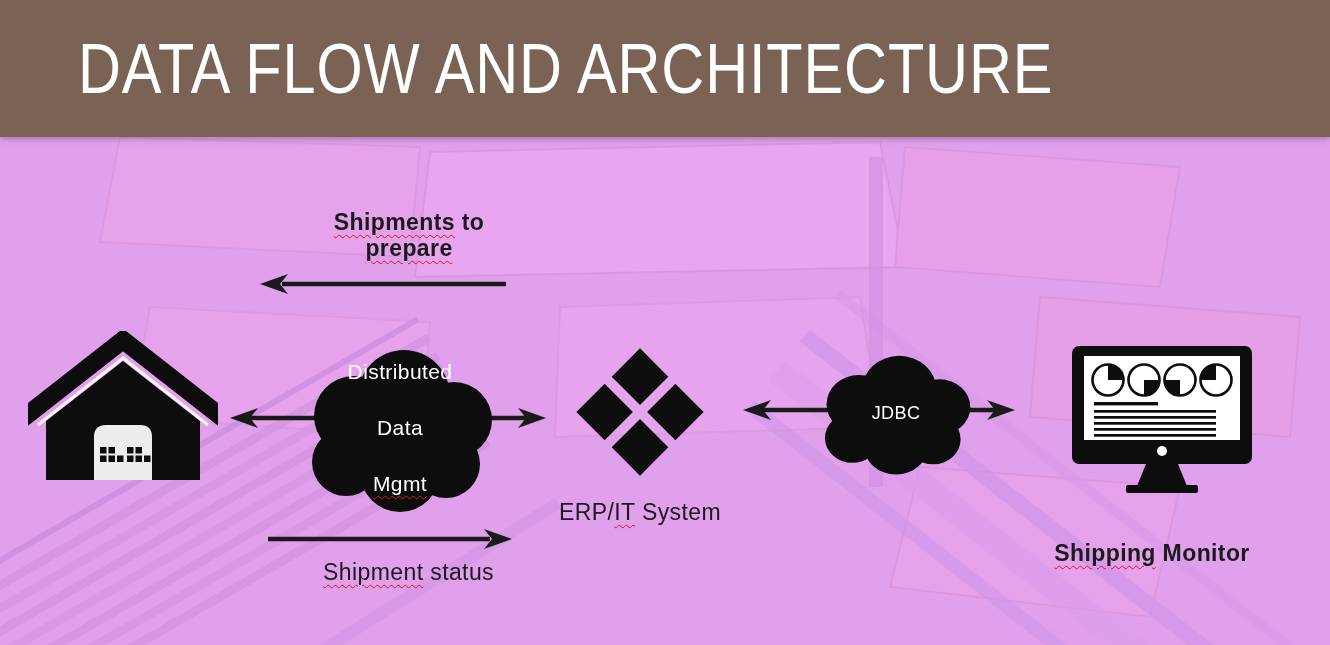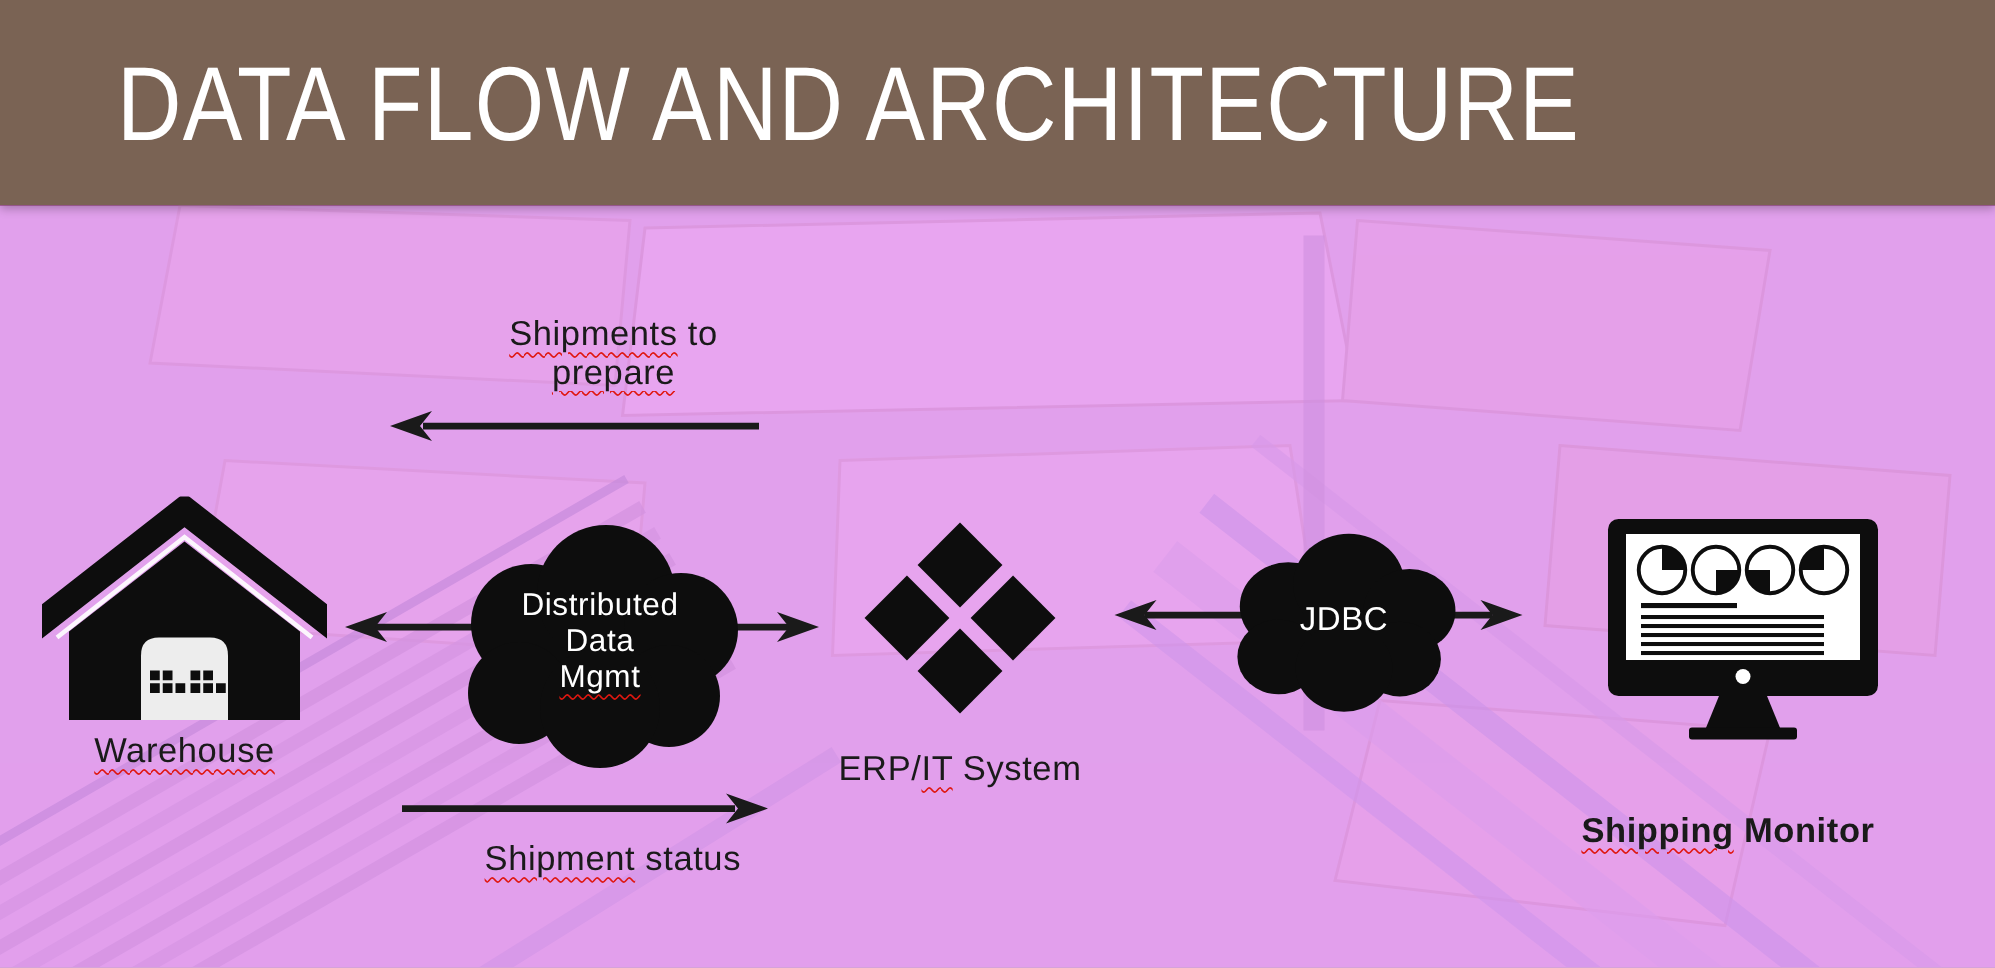--- a/index.html
+++ b/index.html
@@ -39,23 +39,23 @@
   .squig{
     text-decoration-line:underline; text-decoration-style:wavy;
     text-decoration-color:var(--spellcheck-red,#e0160f);
     text-decoration-thickness:1.2px; text-underline-offset:4px;
   }
   .node{z-index:3;}
   .arrow{z-index:2;}
   .cloud-text{
     position:absolute; inset:0; display:flex; flex-direction:column;
     align-items:center; justify-content:center; z-index:4;
-    color:var(--cloud-text,#fff); font-size:21px; line-height:1.15; letter-spacing:.4px;
-  }
-  .cloud-text.big{font-size:22px;text-align:right;}
+    color:var(--cloud-text,#fff); font-size:21px; line-height:1.15; letter-spacing:.4px;gap:32px;
+  }
+  .cloud-text.big{font-size:18px;text-align:right;}
 </style>
 </head>
 <body>
 
 <div class="slide">
 
   <div class="body-bg">
     <svg width="1330" height="508" viewBox="0 0 1330 508" opacity="0.55">
       <rect x="0" y="0" width="1330" height="508" fill="#e9eaea"></rect>
 
@@ -90,21 +90,21 @@
         <rect x="-100" y="520" width="700" height="12" fill="#c6d2de"></rect>
       </g>
 
       <rect x="869" y="20" width="14" height="330" fill="#c6ccd4" opacity=".6"></rect>
     </svg>
   </div>
 
   <div class="header"></div>
   <div class="title">DATA FLOW AND ARCHITECTURE</div>
 
-  <div class="abs lbl" style="left:299px; top:210px; width:220px;">
+  <div class="abs lbl" style="left:299px; top:210px; width:220px;font-weight:bold;">
     <div><span class="squig">Shipments</span><span> to</span></div>
     <div><span class="squig">prepare</span></div>
   </div>
 
   <svg class="abs arrow" style="left:258px; top:272px;" width="254" height="24">
     <line x1="24" y1="12" x2="248" y2="12" stroke="#1a1a1a" stroke-width="4.5"></line>
     <polygon points="2,12 30,2 22,12 30,22" fill="#1a1a1a"></polygon>
   </svg>
 
   <svg class="abs arrow" style="left:228px; top:406px;" width="320" height="24">
@@ -141,23 +141,20 @@
           <rect x="80.5" y="124.5" width="6.5" height="6.5"></rect>
           <rect x="89" y="124.5" width="6.5" height="6.5"></rect>
         <rect x="99" y="116" width="6.5" height="6.5"></rect>
           <rect x="107.5" y="116" width="6.5" height="6.5"></rect>
         <rect x="99" y="124.5" width="6.5" height="6.5"></rect>
           <rect x="107.5" y="124.5" width="6.5" height="6.5"></rect>
           <rect x="116" y="124.5" width="6.5" height="6.5"></rect>
       </g>
     </svg>
   </div>
-  <div class="abs lbl" style="left:23px; top:488px; width:200px;">
-    <span class="squig">Warehouse</span>
-  </div>
 
   <div class="abs node" style="left:296px; top:342px; width:208px; height:172px;">
     <svg width="208" height="172" viewBox="0 0 208 172" fill="#0d0d0d">
       <ellipse cx="104" cy="96" rx="74" ry="56"></ellipse>
       <circle cx="58" cy="74" r="40"></circle>
       <circle cx="108" cy="54" r="46"></circle>
       <circle cx="158" cy="78" r="38"></circle>
       <circle cx="50" cy="120" r="34"></circle>
       <circle cx="150" cy="122" r="34"></circle>
       <circle cx="104" cy="130" r="40"></circle>

